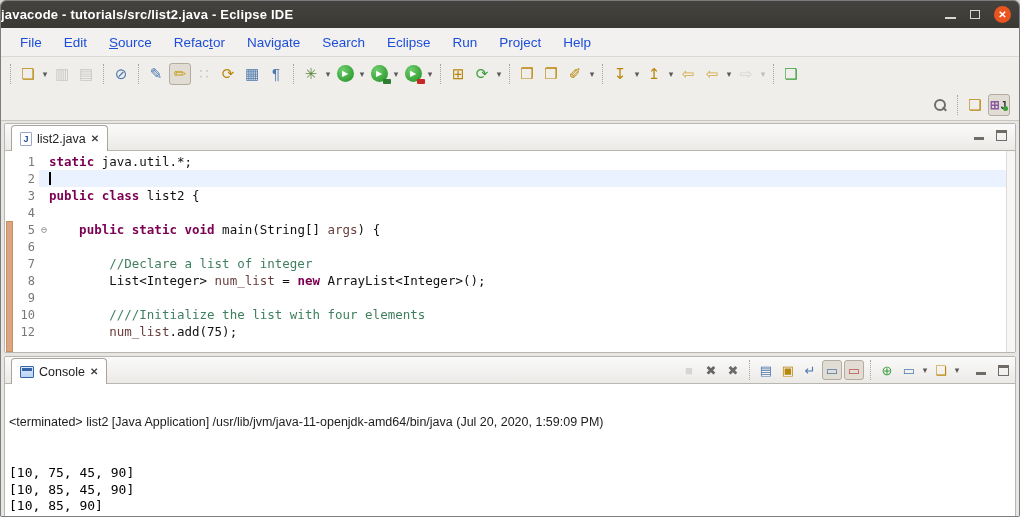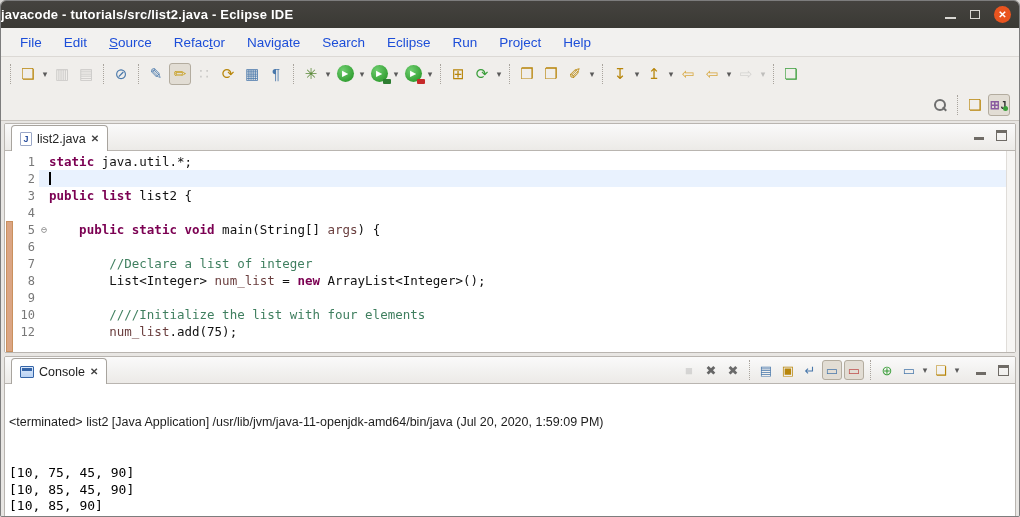--- a/index.html
+++ b/index.html
@@ -256,21 +256,21 @@
             <div class="crow">
               <span class="ln">1</span>
               <span class="codetext"><span class="seg-kw">static</span><span> java.util.*;</span></span>
             </div>
             <div class="crow current">
               <span class="ln">2</span>
               <span class="codetext"><span class="caret"></span></span>
             </div>
             <div class="crow">
               <span class="ln">3</span>
-              <span class="codetext"><span class="seg-kw">public</span><span> </span><span class="seg-kw">list</span><span> list2 {</span></span>
+              <span class="codetext"><span class="seg-kw">public</span><span> </span><span class="seg-kw">class</span><span> list2 {</span></span>
             </div>
             <div class="crow">
               <span class="ln">4</span>
               <span class="codetext"></span>
             </div>
             <div class="crow">
               <span class="ln">5<span class="fold">⊖</span></span>
               <span class="codetext"><span>    </span><span class="seg-kw">public</span><span> </span><span class="seg-kw">static</span><span> </span><span class="seg-kw">void</span><span> main(String[] </span><span class="seg-var">args</span><span>) {</span></span>
             </div>
             <div class="crow">

